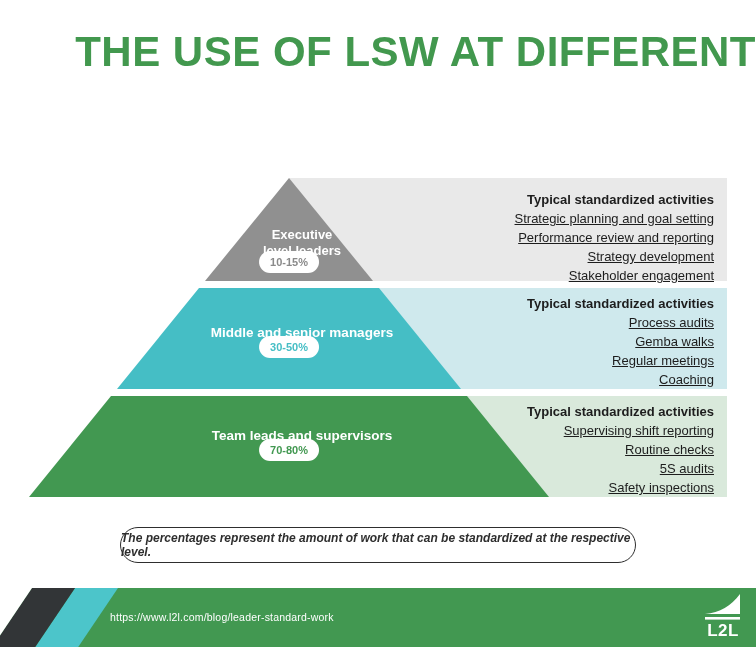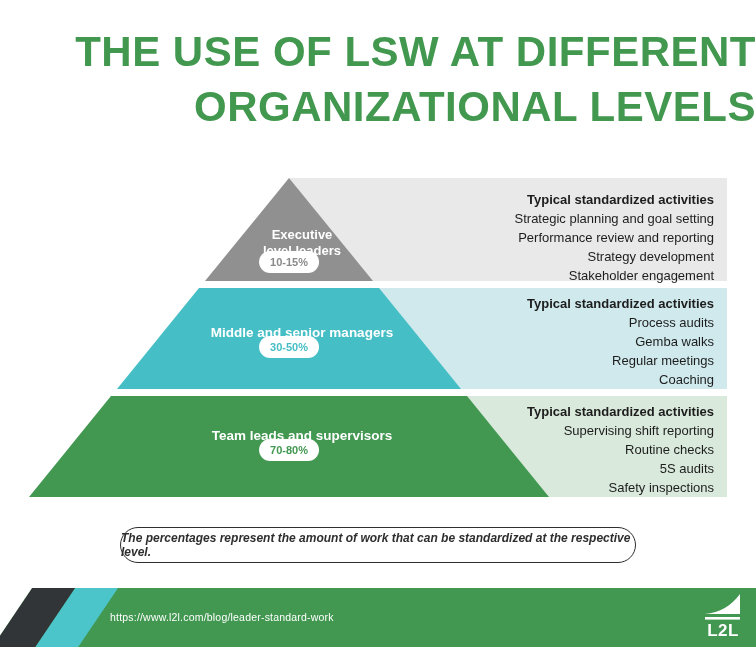--- a/index.html
+++ b/index.html
@@ -8,21 +8,21 @@
   
   .title{position:absolute;top:24px;left:0;width:756px;text-align:center;
          font-weight:800;font-size:42px;line-height:55px;letter-spacing:0.5px;}
   
   .band{position:absolute;left:289px;width:438px;box-sizing:border-box;
         padding:12px 13px 0 0;text-align:right;color:#1d1d1d;}
   .band1{top:178px;height:103px;}
   .band2{top:288px;height:101px;padding-top:6px;}
   .band3{top:396px;height:101px;padding-top:6px;}
   .band .bt{font-weight:bold;font-size:13px;line-height:19px;}
-  .band .bl{font-size:13px;line-height:19px;}
+  .band .bl{font-size:13px;line-height:19px;text-decoration:underline;}
   
   .pyr{position:absolute;left:0;top:0;width:756px;height:647px;pointer-events:none;}
   
   .tlabel{position:absolute;left:302px;transform:translateX(-50%);color:#fff;
           font-weight:bold;font-size:13px;text-align:center;white-space:nowrap;line-height:16px;margin-top:8px;}
   .badge{position:absolute;left:289px;transform:translateX(-50%);background:#fff;
          height:22px;line-height:22px;border-radius:11px;padding:0 11px;
          font-weight:bold;font-size:11px;white-space:nowrap;}
   
   .note{position:absolute;left:120px;top:527px;width:516px;height:36px;box-sizing:border-box;
@@ -39,21 +39,20 @@
        font-size:10.5px;letter-spacing:0.2px;}
   .logo{position:absolute;right:14px;top:5px;}
 </style>
 </head>
 <body>
 
 <div class="page">
 
   <div class="title" style="color: rgb(66, 152, 78); text-align: right;">
     <div>THE USE OF LSW AT DIFFERENT</div>
-    <div>ORGANIZATIONAL LEVELS</div>
   </div>
 
   <div class="band band1" style="background: rgb(233, 233, 233);">
     <div class="bt">Typical standardized activities</div>
     <div class="bl">Strategic planning and goal setting</div>
     <div class="bl">Performance review and reporting</div>
     <div class="bl">Strategy development</div>
     <div class="bl">Stakeholder engagement</div>
   </div>
 

